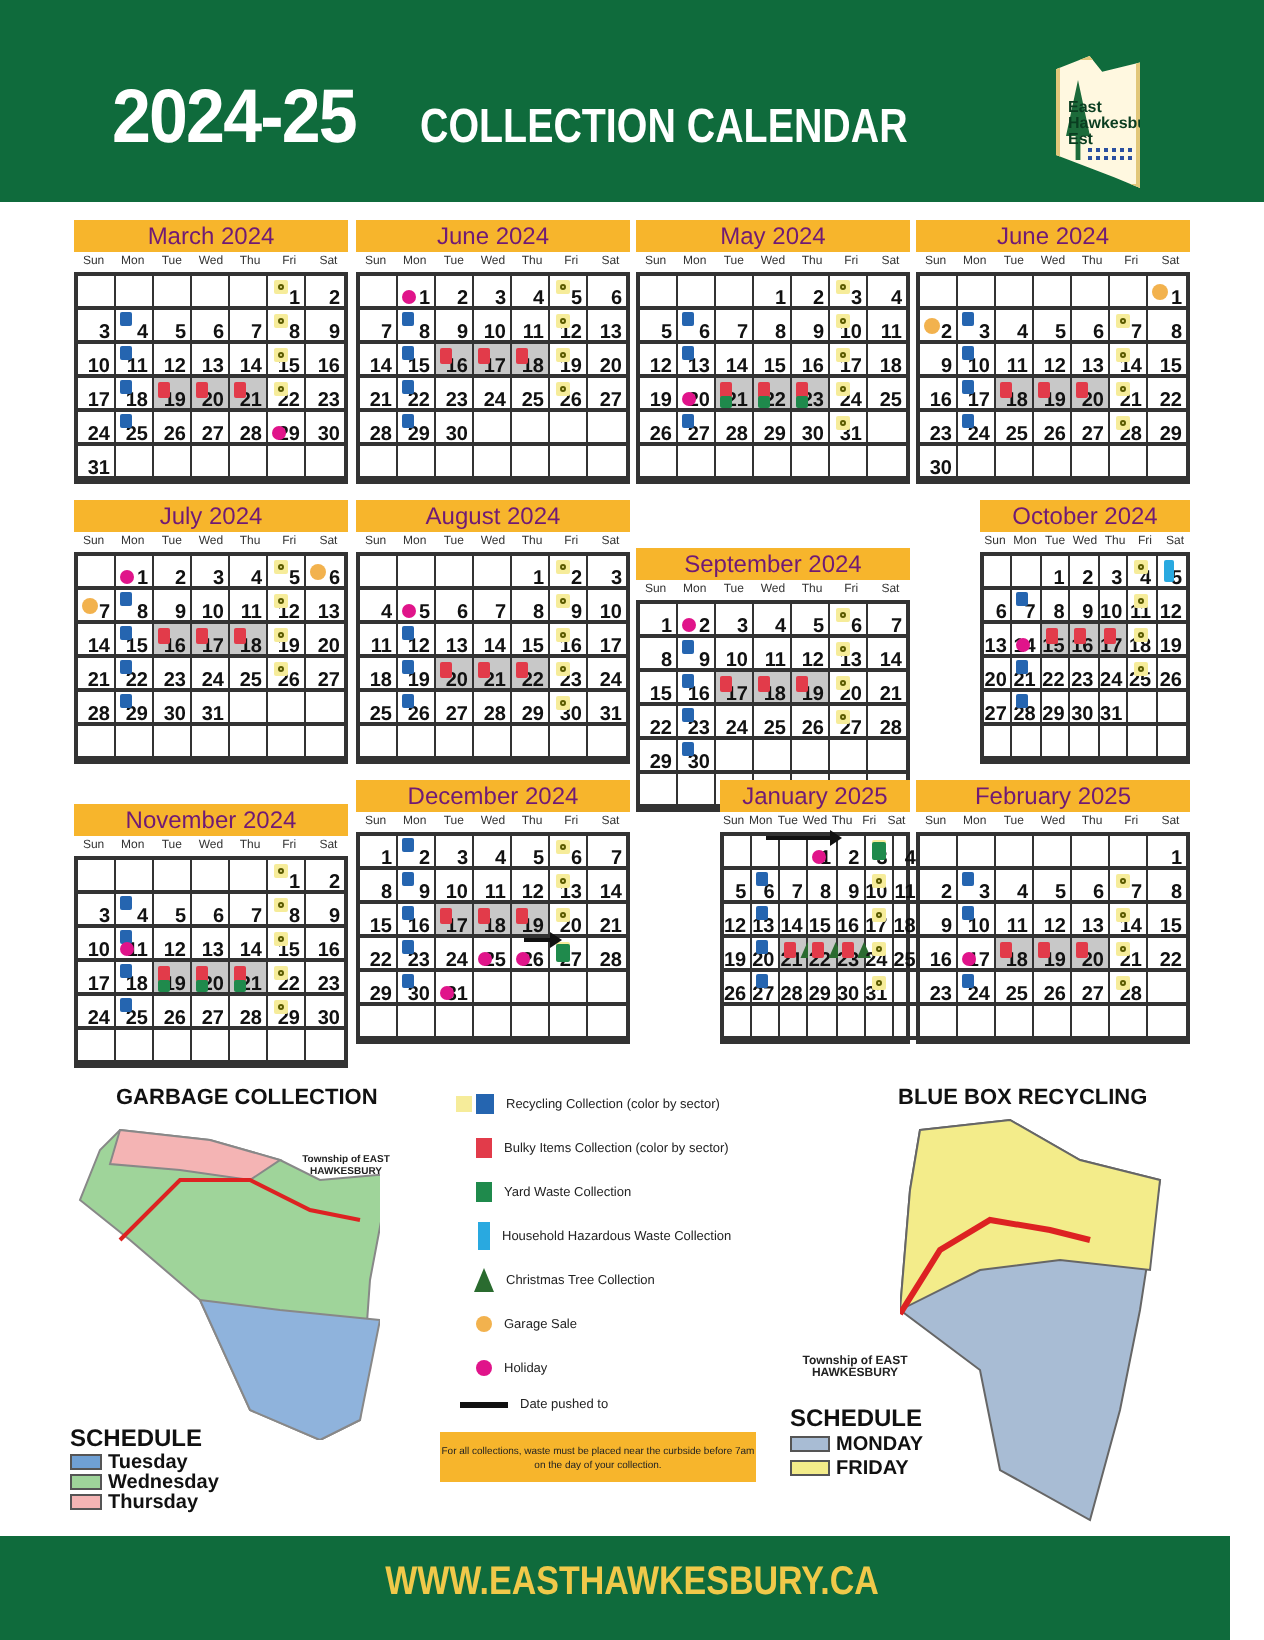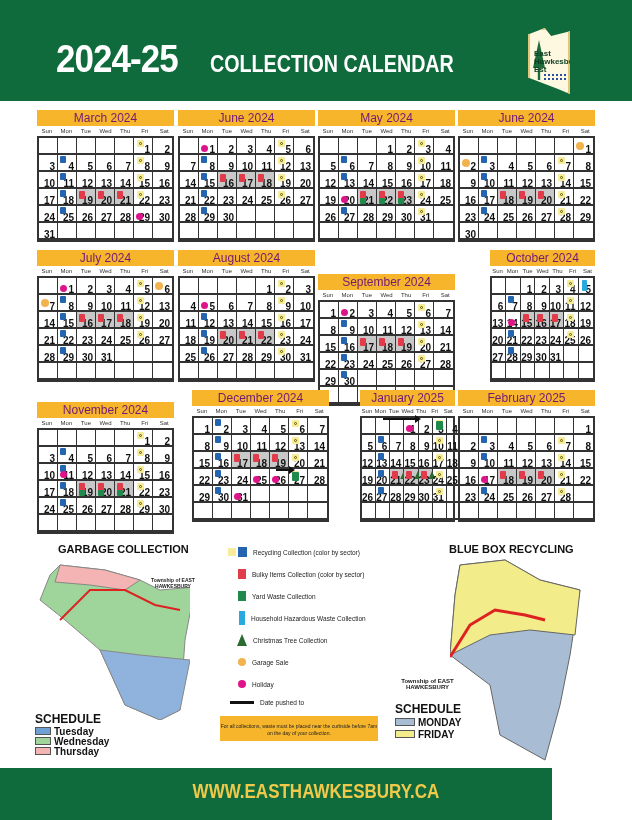--- a/index.html
+++ b/index.html
@@ -34,21 +34,21 @@
 .sec-title{position:absolute;font-weight:bold;font-size:11px;color:#111}
 .map{position:absolute}
 .legend{position:absolute;left:228px;top:541px;width:170px}
 .li{display:flex;align-items:center;height:22px;font-size:6.5px;color:#222}
 .li .sw{display:inline-block;margin-right:6px}
 .note{position:absolute;left:220px;top:716px;width:158px;height:25px;background:#f7b52c;font-size:5px;text-align:center;padding-top:7px;line-height:7px;color:#222}
 .sched{position:absolute;font-size:12px;font-weight:bold;color:#111}
 .key{display:flex;align-items:center;font-size:10px;font-weight:bold;height:10px;color:#111}
 .key .box{width:16px;height:8px;border:1px solid #555;margin-right:3px}
 .township{position:absolute;font-size:5px;font-weight:bold;text-align:center;line-height:6px;color:#222}
-.footer{position:absolute;left:0;top:768px;width:552px;height:52px;background:#0f6b3c}
+.footer{position:absolute;left:0;top:768px;width:615px;height:52px;background:#0f6b3c}
 .footer .url{position:absolute;left:0;width:632px;top:12px;text-align:center;color:#f0c94a;font-weight:bold;font-size:20px;transform:scaleX(0.85)}
 </style>
 </head>
 <body>
 
 <div class="header">
   <div class="yr">2024-25</div>
   <div class="ttl">COLLECTION CALENDAR</div>
   <div class="logo">
     <div class="tree"></div>
@@ -555,21 +555,21 @@
         <div class="cell"><span>30</span></div>
         <div class="cell"></div>
         <div class="cell"></div>
         <div class="cell"></div>
         <div class="cell"></div>
         <div class="cell"></div>
         <div class="cell"></div>
         <div class="cell"></div>
       </div>
     </div>
-    <div class="cal" style="left: 178px; top: 390px; margin-left: 14px;">
+    <div class="cal" style="left: 178px; top: 390px;">
       <div class="mt">December 2024</div>
       <div class="wd">
         <span>Sun</span>
         <span>Mon</span>
         <span>Tue</span>
         <span>Wed</span>
         <span>Thu</span>
         <span>Fri</span>
         <span>Sat</span>
       </div>

